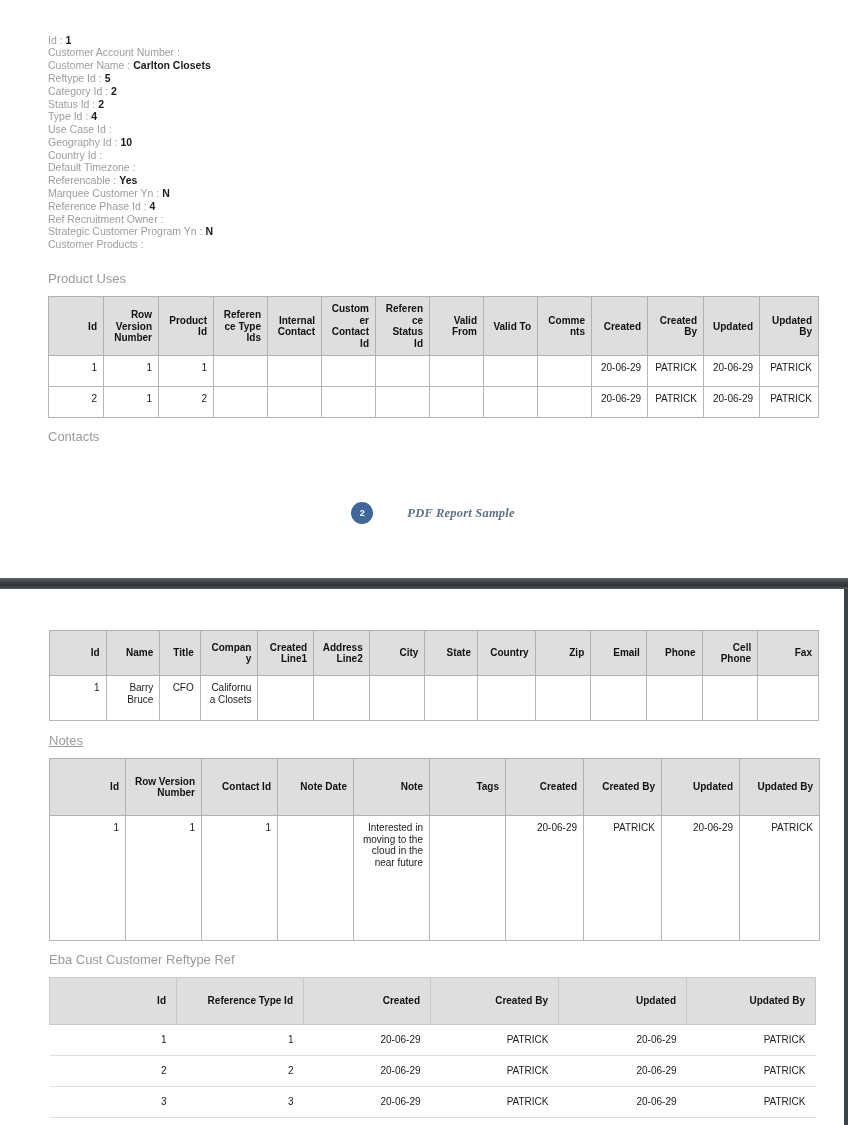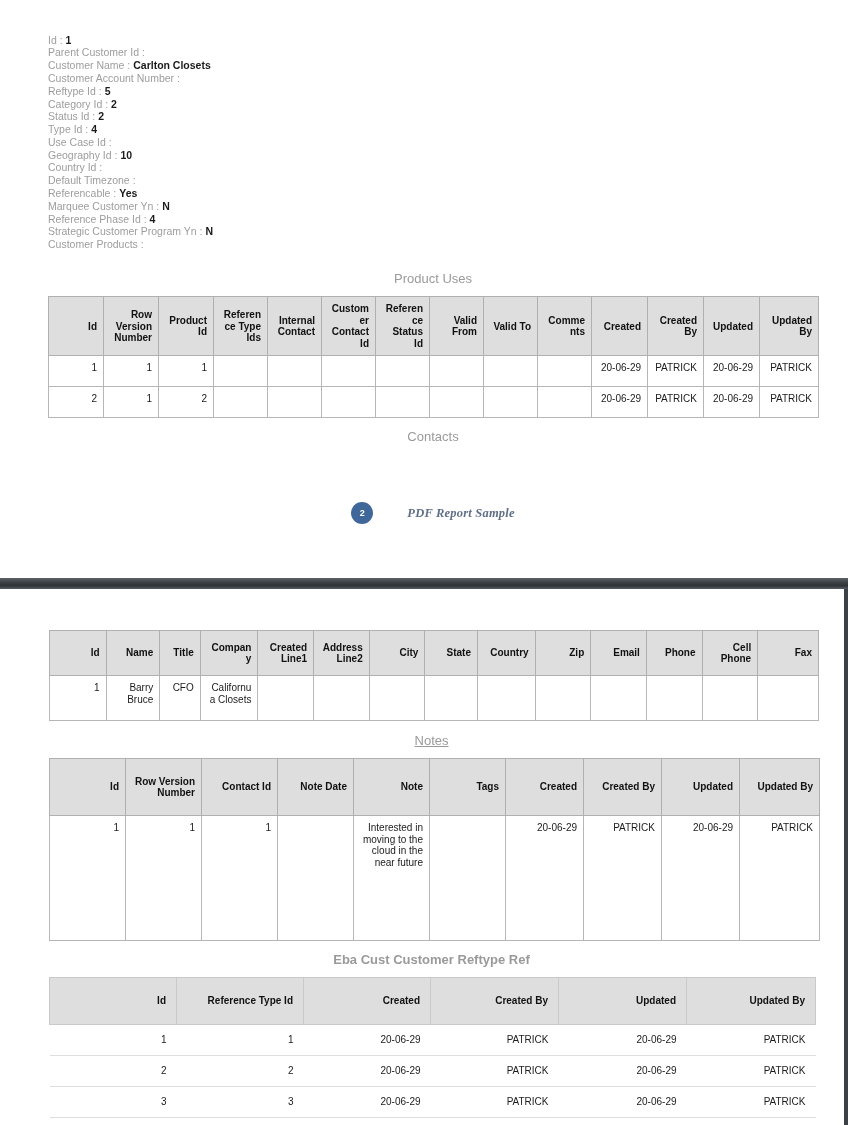--- a/index.html
+++ b/index.html
@@ -72,26 +72,25 @@
   .field-label { color: #9d9d9d; font-weight: normal; }
   .field-value { color: #1a1a1a; font-weight: bold; }
 
   
   .section-title {
     color: #9a9a9a;
     font-size: 13px;
     font-weight: normal;
     margin: 0;
     padding: 0;
-    text-align: center;
   }
   .sp-product-uses { margin-top: 20px; margin-bottom: 10px; }
   .sp-contacts { margin-top: 11px; }
   .sp-notes { margin-top: 12px; margin-bottom: 10px; text-decoration: underline; }
-  .sp-eba { margin-top: 11px; margin-bottom: 10px; font-weight: bold; }
+  .sp-eba { margin-top: 11px; margin-bottom: 10px; }
 
   
   table.rpt {
     border-collapse: collapse;
     table-layout: fixed;
     font-size: 10px;
     color: #1b1b1b;
   }
   table.rpt th {
     background: #dededf;
@@ -183,34 +182,34 @@
 
 <div class="viewport">
 
   <div class="top-shade"></div>
 
   <div class="page page-one">
     <div class="content">
 
       <div class="fieldlist">
           <div class="field-row"><span class="field-label">Id : </span><span class="field-value">1</span></div>
-          <div class="field-row"><span class="field-label">Parent Customer Id : </span><span class="field-value"></span></div>
+          <div class="field-row"><span class="field-label">Customer Account Number : </span><span class="field-value"></span></div>
           <div class="field-row"><span class="field-label">Customer Name : </span><span class="field-value">Carlton Closets</span></div>
-          <div class="field-row"><span class="field-label">Customer Account Number : </span><span class="field-value"></span></div>
           <div class="field-row"><span class="field-label">Reftype Id : </span><span class="field-value">5</span></div>
           <div class="field-row"><span class="field-label">Category Id : </span><span class="field-value">2</span></div>
           <div class="field-row"><span class="field-label">Status Id : </span><span class="field-value">2</span></div>
           <div class="field-row"><span class="field-label">Type Id : </span><span class="field-value">4</span></div>
           <div class="field-row"><span class="field-label">Use Case Id : </span><span class="field-value"></span></div>
           <div class="field-row"><span class="field-label">Geography Id : </span><span class="field-value">10</span></div>
           <div class="field-row"><span class="field-label">Country Id : </span><span class="field-value"></span></div>
           <div class="field-row"><span class="field-label">Default Timezone : </span><span class="field-value"></span></div>
           <div class="field-row"><span class="field-label">Referencable : </span><span class="field-value">Yes</span></div>
           <div class="field-row"><span class="field-label">Marquee Customer Yn : </span><span class="field-value">N</span></div>
           <div class="field-row"><span class="field-label">Reference Phase Id : </span><span class="field-value">4</span></div>
+          <div class="field-row"><span class="field-label">Ref Recruitment Owner : </span><span class="field-value"></span></div>
           <div class="field-row"><span class="field-label">Strategic Customer Program Yn : </span><span class="field-value">N</span></div>
           <div class="field-row"><span class="field-label">Customer Products : </span><span class="field-value"></span></div>
         </div>
 
       <h2 class="section-title sp-product-uses">Product Uses</h2>
 
       <table class="rpt product-uses">
         <colgroup>
           <col style="width:55px">
             <col style="width:55px">

